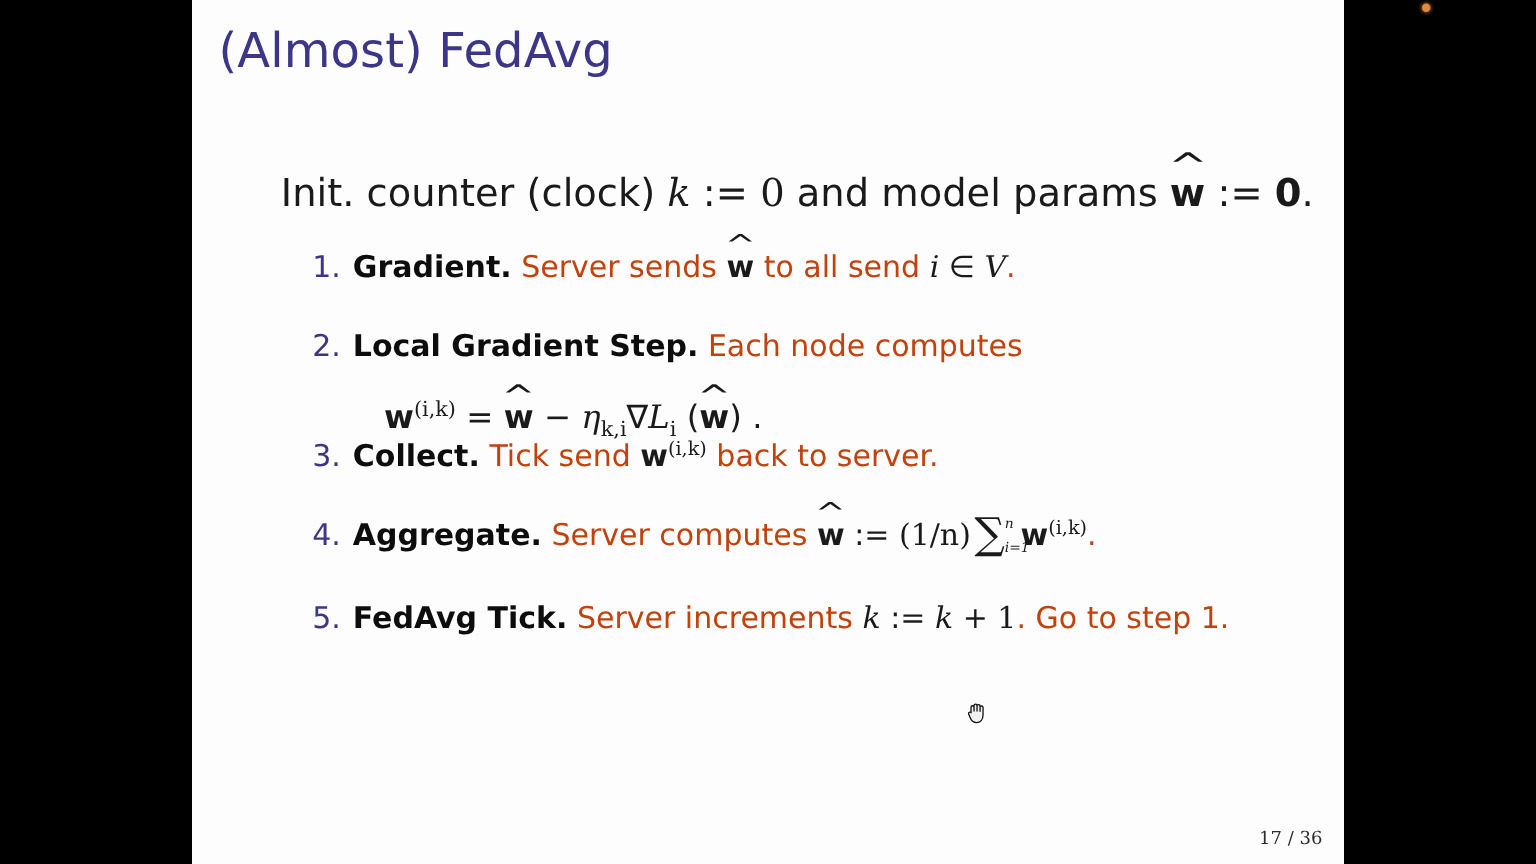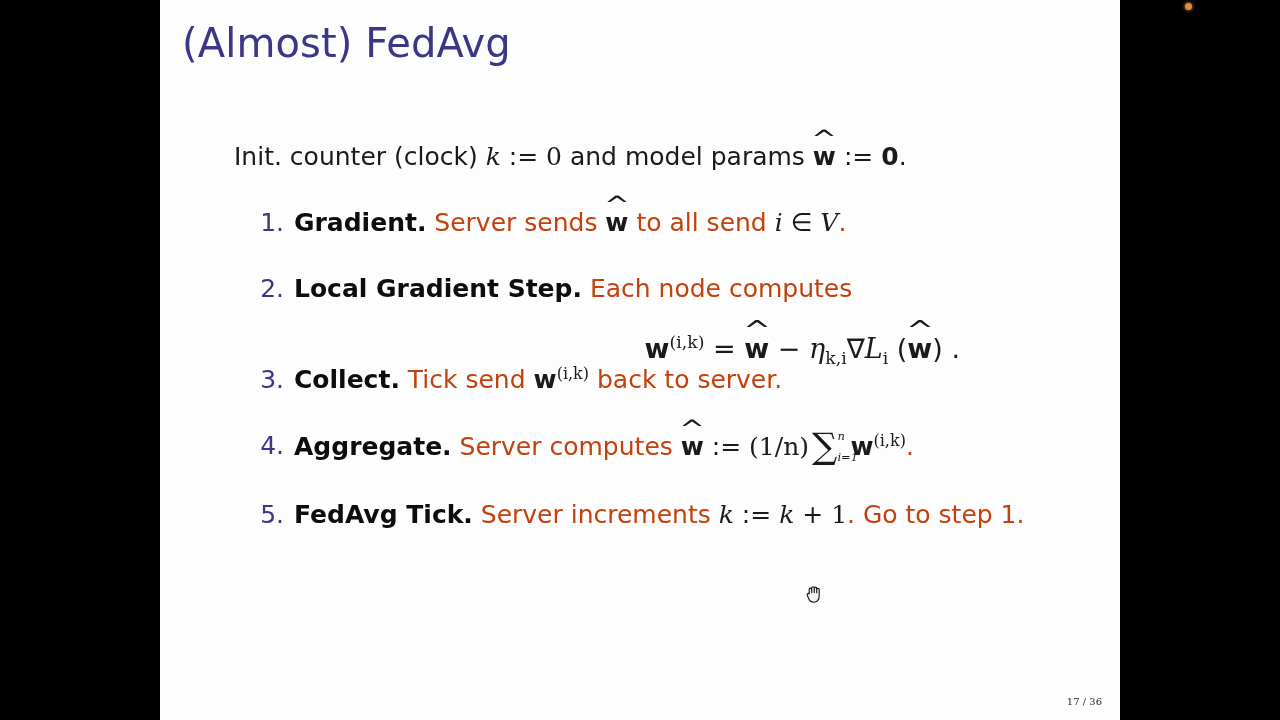--- a/index.html
+++ b/index.html
@@ -41,21 +41,21 @@
     font-weight: 400;
     color: #3b3687;
     letter-spacing: 0.1px;
     white-space: nowrap;
   }
 
   #intro-line {
     position: absolute;
     left: 74px;
     top: 142px;
-    font-size: 25px;
+    font-size: 32px;
     color: #1a1a1a;
     white-space: nowrap;
     font-family: "DejaVu Sans", sans-serif;
   }
 
   ol#steps {
     position: absolute;
     left: 92px;
     top: 208px;
     margin: 0;
@@ -121,21 +121,21 @@
   }
   sup.sup { vertical-align: super; }
   sub.sub { vertical-align: sub; }
 
   
   #display-eq {
     position: absolute;
     left: 160px;
     top: 332px;
     width: 640px;
-    text-align: right;
+    text-align: left;
     font-size: 27px;
     color: #1a1a1a;
     white-space: nowrap;
   }
 
   
   .sumop {
     display: inline-block;
     position: relative;
     vertical-align: -0.12em;
@@ -155,21 +155,21 @@
     line-height: 1;
     white-space: nowrap;
   }
   .sumop > .sumlim.top { top: 0.02em; }
   .sumop > .sumlim.bot { bottom: 0.10em; font-style: italic; }
 
   #page-number {
     position: absolute;
     right: 18px;
     bottom: 13px;
-    font-size: 10px;
+    font-size: 15px;
     color: #2b2b2b;
     font-family: "DejaVu Serif", serif;
   }
 
   
   #cursor {
     position: absolute;
     left: 805px;
     top: 583px;
     width: 20px;

